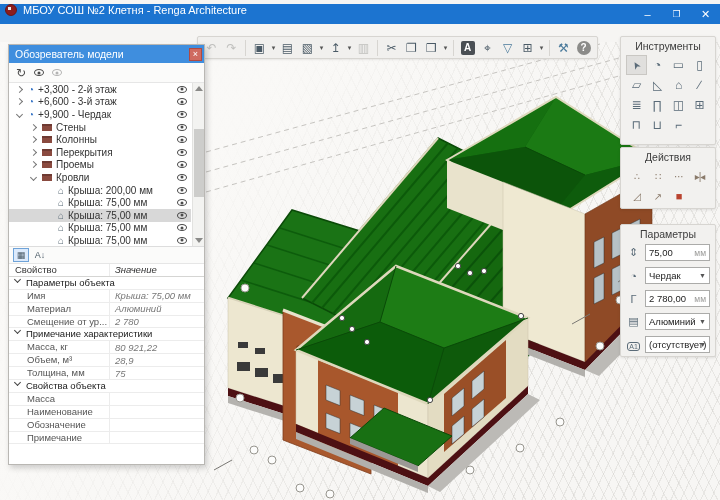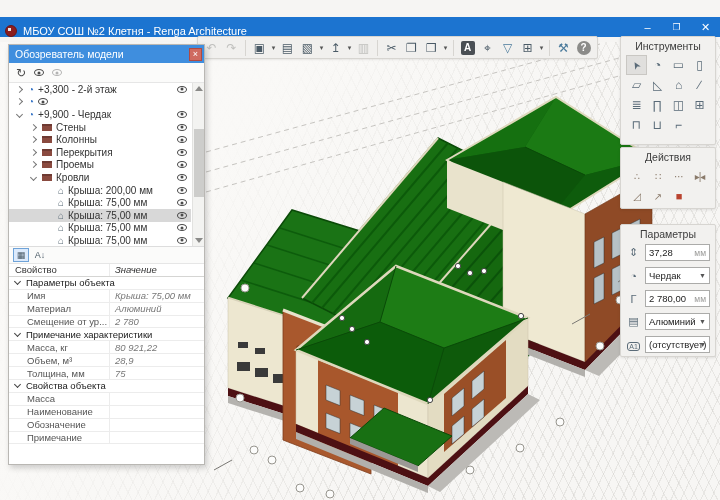--- a/index.html
+++ b/index.html
@@ -1,20 +1,20 @@
 <!DOCTYPE html>
 <html><head>
 <meta charset="utf-8">
 <style>
   * { margin:0; padding:0; box-sizing:border-box; }
   html,body { width:720px; height:500px; overflow:hidden; font-family:"Liberation Sans","DejaVu Sans",sans-serif; }
   #app { position:relative; width:720px; height:500px; background:#f6f5f3; }
 
   
-  .titlebar { position:absolute; left:0; top:17px; width:720px; height:20px; background:#1c74d0; display:flex; align-items:flex-end; color:#fff; font-size:11px; }
+  .titlebar { position:absolute; left:0; top:4px; width:720px; height:20px; background:#1c74d0; display:flex; align-items:flex-start; color:#fff; font-size:11px; }
   .applogo { width:12px; height:12px; margin:0 6px 0 5px; border-radius:50%; background:radial-gradient(circle at 35% 35%, #e9e9e9 0 20%, #8c1d1d 21% 100%); border:1px solid #6d1414; }
   .wbtns { margin-left:auto; display:flex; height:100%; }
   .wbtn { width:29px; height:100%; display:flex; align-items:center; justify-content:center; font-size:11px; color:#fff; cursor:default; }
 
   
   .tabbar { position:absolute; left:0; top:20px; width:720px; height:22px; background:#e6e4e1; border-bottom:1px solid #cfcdc9; display:flex; align-items:flex-end;margin-top:34px; }
   .tab { height:21px; background:#f9f8f6; border:1px solid #cfcdc9; border-bottom:none; display:flex; align-items:center; gap:6px; padding:0 8px; font-size:10.5px; color:#333; margin-left:2px; }
   .tabclose { color:#8a8a8a; font-size:10px; }
   .tabadd { height:18px; width:22px; margin-left:2px; background:#efedea; border:1px solid #d4d2ce; display:flex; align-items:center; justify-content:center; font-size:11px; color:#555; }
 
@@ -59,21 +59,21 @@
   .eye::after { content:''; position:absolute; width:3px; height:3px; background:#4a4a4a; border-radius:50%; left:50%; top:50%; transform:translate(-50%,-50%); }
   .vscroll { position:absolute; right:0; top:0; bottom:0; width:12px; background:#f3f3f1; border-left:1px solid #e2e2e0; }
   .sarr { position:absolute; left:2px; width:0; height:0; border-left:4px solid transparent; border-right:4px solid transparent; }
   .sarr.up { top:3px; border-bottom:5px solid #8a8a88; }
   .sarr.dn { bottom:3px; border-top:5px solid #8a8a88; }
   .sthumb { position:absolute; left:1px; width:10px; top:28%; height:42%; background:#cdcdcb; }
   .proptools { height:18px; display:flex; align-items:center; gap:3px; padding-left:4px; border-top:1px solid #ddd; border-bottom:1px solid #e6e6e6; flex:0 0 auto; background:#fbfbfa; }
   .ptb { height:14px; min-width:16px; display:flex; align-items:center; justify-content:center; font-size:9px; color:#4a5a66; border:1px solid transparent; }
   .ptb.on { border-color:#6fa3d8; background:#dceafc; }
   .props { flex:1 1 auto; overflow:hidden; font-size:9.5px; }
-  .prow { height:12.9px; display:flex; align-items:center; border-bottom:1px solid #ececec; }
+  .prow { height:12.9px; display:flex; border-bottom:1px solid #ececec; }
   .prow.hdr { color:#333; border-bottom:1px solid #d5d5d3; }
   .prow.grp { font-weight:normal; color:#1a1a1a; }
   .gchev { width:5px; height:5px; border-right:1px solid #444; border-bottom:1px solid #444; transform:rotate(45deg); margin:0 6px 2px 6px; flex:0 0 auto; }
   .pl { flex:0 0 100px; padding-left:18px; color:#555; white-space:nowrap; overflow:hidden; }
   .prow.hdr .pl { padding-left:6px; color:#333; }
   .pv { flex:1 1 auto; border-left:1px solid #ececec; padding-left:5px; color:#777; white-space:nowrap; overflow:hidden; height:100%; display:flex; align-items:center;font-style:italic; }
   .prow.hdr .pv { color:#333; }
 
   
   .rpanel { position:absolute; left:620px; width:96px; background:#f2f1ef; border:1px solid #d7d5d1; border-radius:2px; box-shadow:0 1px 3px rgba(0,0,0,.10); }
@@ -355,20 +355,21 @@
     <div class="tree" data-name="model-tree">
       <div class="trow" data-name="tree-item-level">
           <span class="chev r pad0" data-name="chevron-right-icon"></span>
           <span class="ti lvl" data-name="level-icon">◔</span>
           <span class="tl">+3,300 - 2-й этаж</span>
           <span class="eye" data-name="visibility-eye-icon"></span>
         </div>
       <div class="trow" data-name="tree-item-level">
           <span class="chev r pad0" data-name="chevron-right-icon"></span>
           <span class="ti lvl" data-name="level-icon">◔</span>
+          <span class="tl">+6,600 - 3-й этаж</span>
           <span class="eye" data-name="visibility-eye-icon"></span>
         </div>
       <div class="trow" data-name="tree-item-level">
           <span class="chev d pad0" data-name="chevron-down-icon"></span>
           <span class="ti lvl" data-name="level-icon">◔</span>
           <span class="tl">+9,900 - Чердак</span>
           <span class="eye" data-name="visibility-eye-icon"></span>
         </div>
       <div class="trow" data-name="tree-item-category">
           <span class="chev r pad1" data-name="chevron-right-icon"></span>
@@ -538,21 +539,21 @@
       <span class="acell" data-name="move-action-button">■</span>
     </div>
   </div>
 
   <div class="rpanel" style="top:224px; height:133px;" data-name="parameters-panel">
     <div class="rphead" data-name="parameters-panel-title">Параметры</div>
     <div class="pfields" data-name="parameters-fields">
       <div class="pfrow" data-name="thickness-row">
         <span class="pficon" data-name="thickness-icon">⇕</span>
         <span class="pfield" data-name="thickness-input">
-            <span>37,28</span>
+            <span>75,00</span>
             <span class="unit">мм</span>
           </span>
       </div>
       <div class="pfrow" data-name="level-row">
         <span class="pficon" data-name="level-icon">◔</span>
         <span class="pfield" data-name="level-select">
             <span>Чердак</span>
             <span class="ddarrow" data-name="chevron-down-icon">▼</span>
           </span>
       </div>

